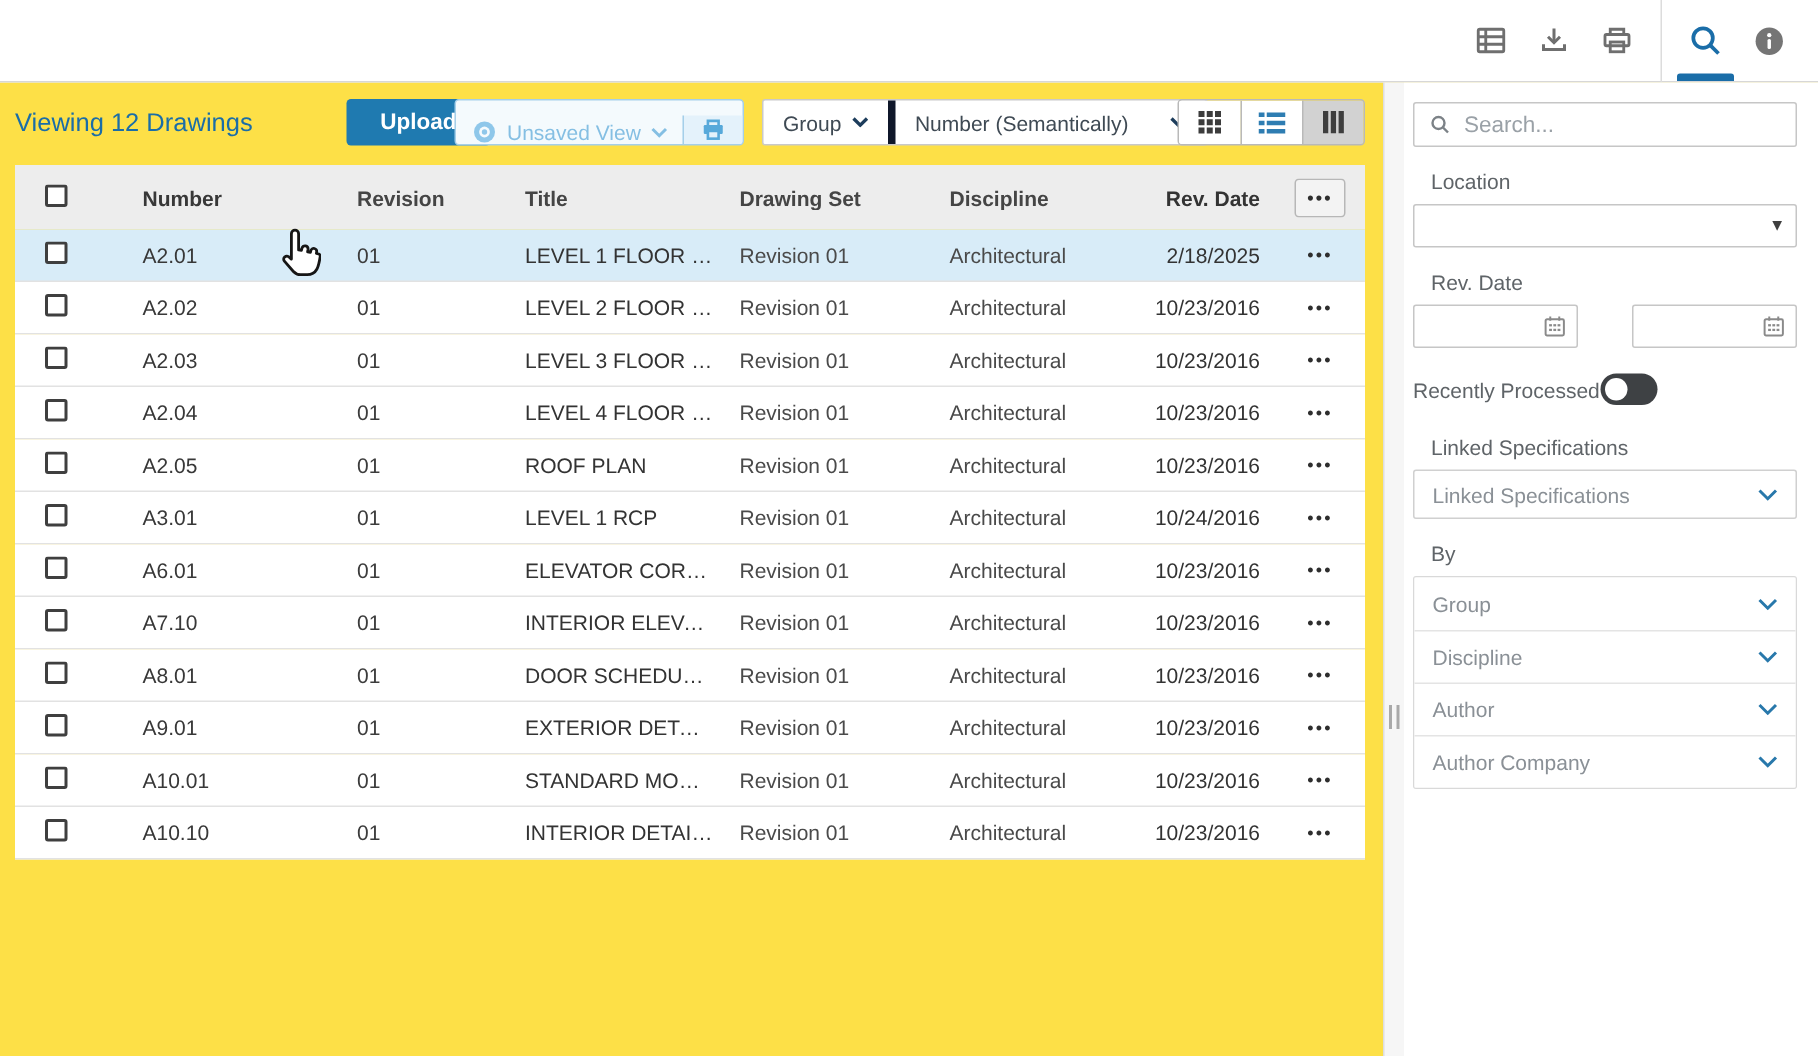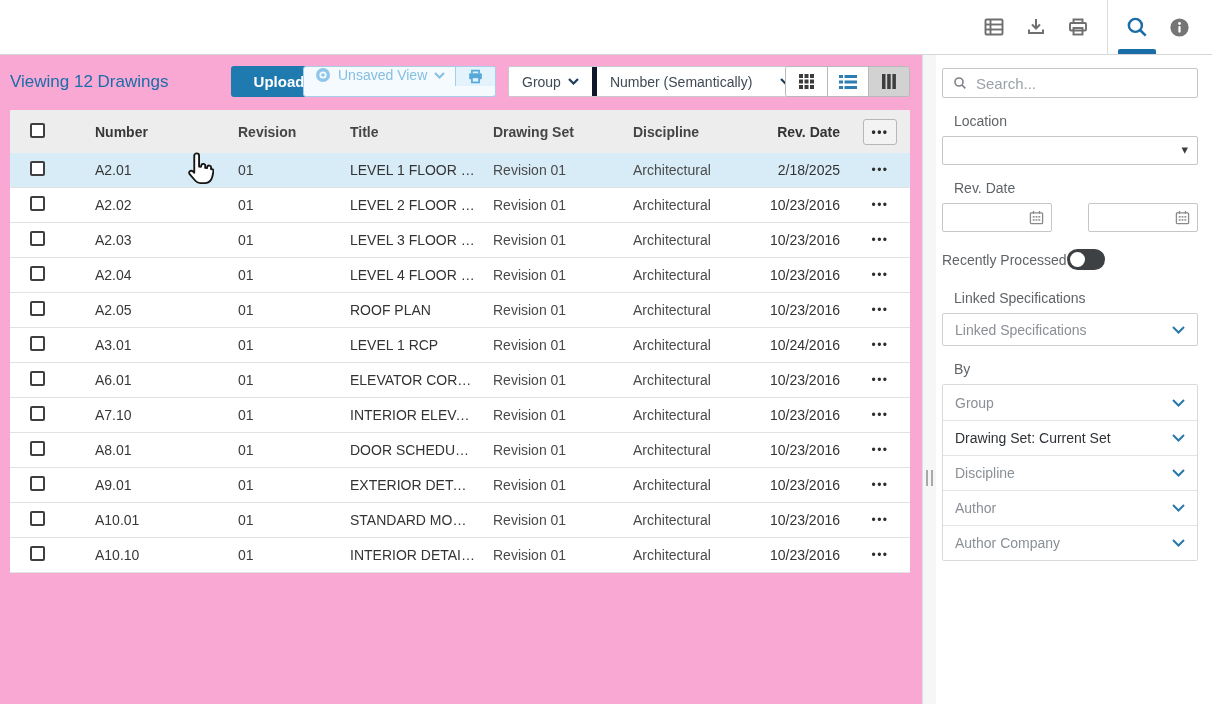--- a/index.html
+++ b/index.html
@@ -1,20 +1,20 @@
 <!DOCTYPE html>
 <html><head>
 <meta charset="utf-8">
 <style>
   * { box-sizing: border-box; margin: 0; padding: 0; }
   html,body { background:#e8e8e8; }
   .app {
     position: relative;
     width: 1212px; height: 704px;
-    background: #f9a8d4;
+    background: #fde047;
     font-family: "Liberation Sans", sans-serif;
     overflow: hidden;
     color: #3c3c3c;
   }
   
   .topbar {
     position: absolute; left:0; top:0; width:1212px; height:55px;
     background:#fff; border-bottom:1px solid #d7d7d7;
     display:flex; align-items:center; justify-content:flex-end;
   }
@@ -36,21 +36,21 @@
   .btn-upload {
     position:absolute; left:199px; top:66px; width:96px; height:31px;
     background:#1f7ab0; color:#fff; font-size:15px; font-weight:bold;
     border:none; border-radius:3px; cursor:pointer;
     display:flex; align-items:center; justify-content:center;
     font-family:"Liberation Sans",sans-serif;
     margin-left:32px;
   }
   .view-group {
     position:absolute; left:303px; top:66px; height:31px;
-    display:flex; align-items:flex-start;
+    display:flex; align-items:flex-end;
     border:1px solid #a5cfe9; border-radius:3px; background:#f4fafd; overflow:hidden;
   }
   .view-group .seg-view {
     display:flex; align-items:center; gap:7px; padding:0 10px 0 11px;
     color:#85bfe3; font-size:14px; cursor:pointer;
   }
   .view-group .seg-print {
     display:flex; align-items:center; justify-content:center; width:40px;
     border-left:1px solid #a5cfe9; background:#e4f2fb; cursor:pointer;
   }
@@ -525,26 +525,20 @@
     </div>
 
     <div class="sb-label">By</div>
     <div class="by-stack">
         <div class="by-item">
       <span>Group</span>
       <svg width="13" height="8" viewBox="0 0 13 8" fill="none" stroke="#2878ab" stroke-width="2">
             <polyline points="1,1 6.5,6.5 12,1"></polyline>
           </svg>
     </div>
-        <div class="by-item active">
-      <span>Drawing Set: Current Set</span>
-      <svg width="13" height="8" viewBox="0 0 13 8" fill="none" stroke="#2878ab" stroke-width="2">
-            <polyline points="1,1 6.5,6.5 12,1"></polyline>
-          </svg>
-    </div>
         <div class="by-item">
       <span>Discipline</span>
       <svg width="13" height="8" viewBox="0 0 13 8" fill="none" stroke="#2878ab" stroke-width="2">
             <polyline points="1,1 6.5,6.5 12,1"></polyline>
           </svg>
     </div>
         <div class="by-item">
       <span>Author</span>
       <svg width="13" height="8" viewBox="0 0 13 8" fill="none" stroke="#2878ab" stroke-width="2">
             <polyline points="1,1 6.5,6.5 12,1"></polyline>

